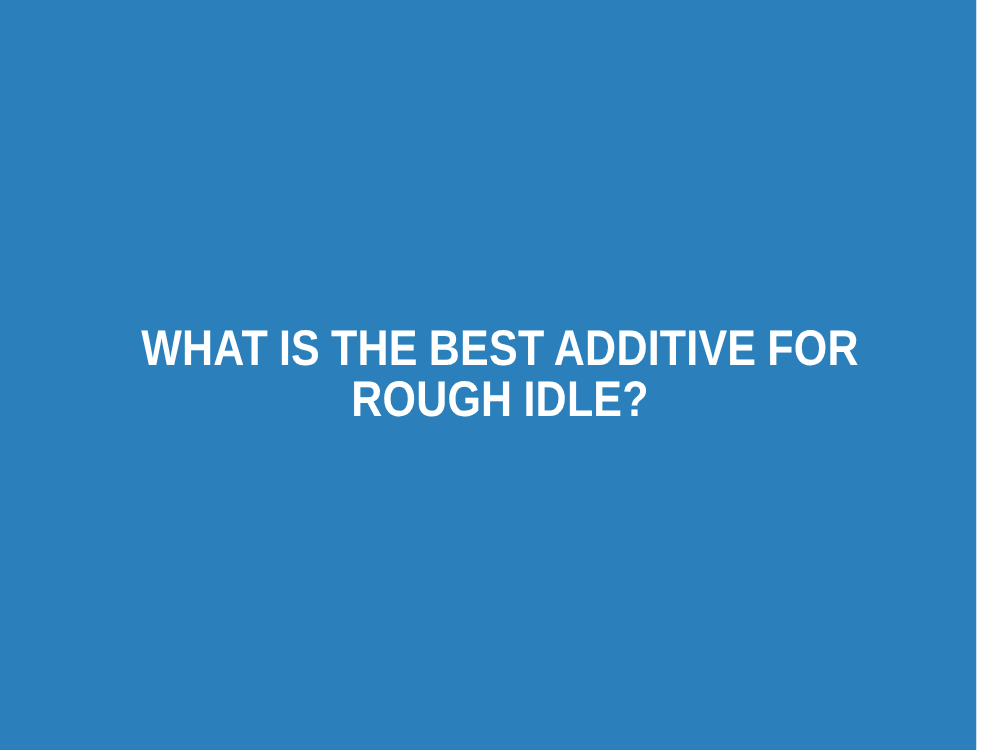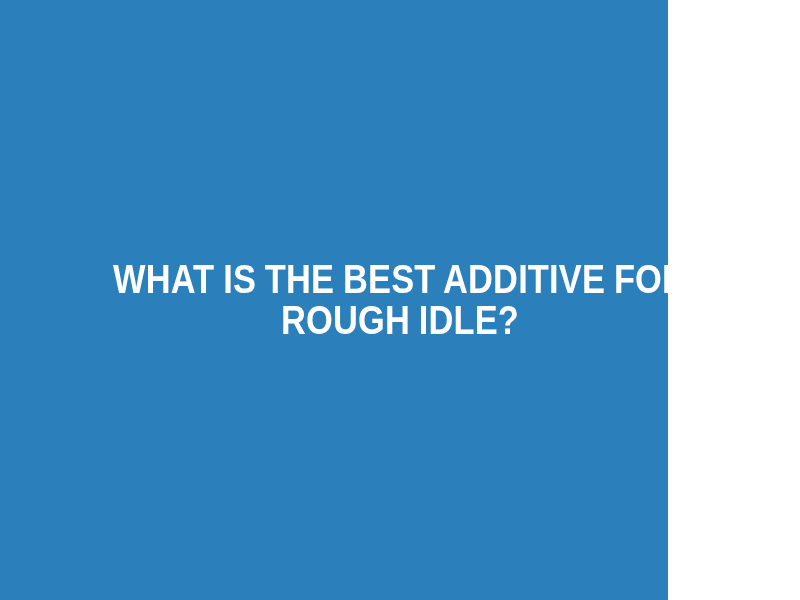--- a/index.html
+++ b/index.html
@@ -11,21 +11,21 @@
   body {
     width: 800px;
     height: 600px;
     overflow: hidden;
     font-family: "Liberation Sans", sans-serif;
   }
 
   #banner {
     position: relative;
     box-sizing: border-box;
-    width: 668px;
+    width: 781px;
     height: 600px;
     background-color: #2b80bc;
     display: flex;
     align-items: center;
     justify-content: center;
   }
 
   #title-block {
     position: absolute;
     left: 0;

